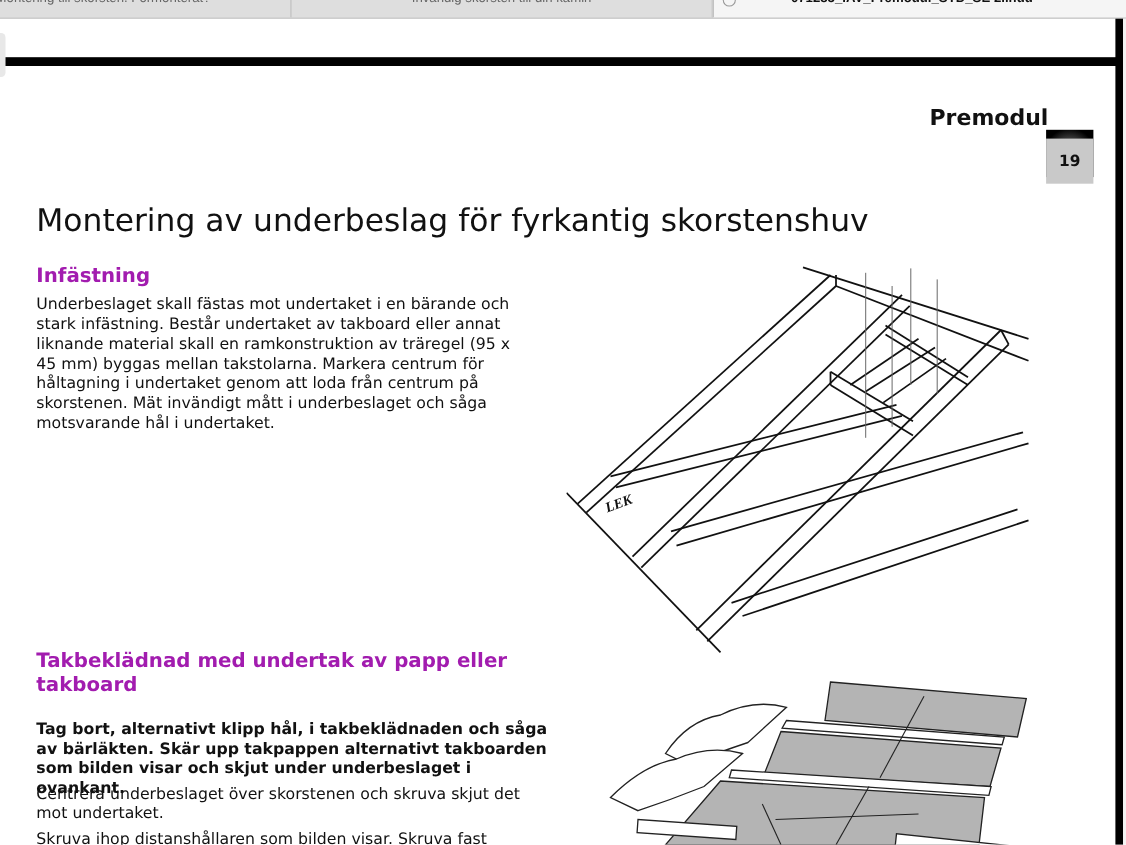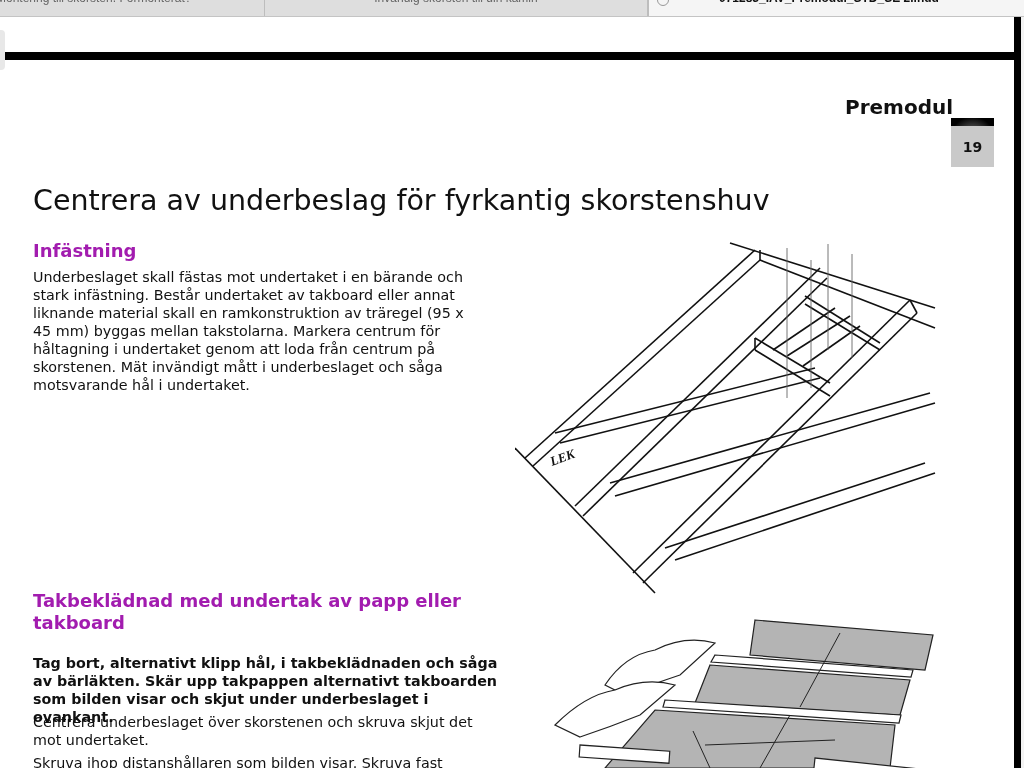--- a/index.html
+++ b/index.html
@@ -92,21 +92,21 @@
 
 <div class="page-edge-left"></div>
 <div class="black-top"></div>
 <div class="black-right"></div>
 <div class="right-strip"></div>
 
 <div class="header-label">Premodul</div>
 <div class="lang-badge">SE</div>
 <div class="page-num">19</div>
 
-<h1 class="title">Centrera av underbeslag för fyrkantig skorstenshuv</h1>
+<h1 class="title">Montering av underbeslag för fyrkantig skorstenshuv</h1>
 
 <h2 class="h2" style="top:240px;">Infästning</h2>
 <p class="para p1">Underbeslaget skall fästas mot undertaket i en bärande och stark infästning. Består undertaket av takboard eller annat liknande material skall en ramkonstruktion av träregel (95 x 45 mm) byggas mellan takstolarna. Markera centrum för håltagning i undertaket genom att loda från centrum på skorstenen. Mät invändigt mått i underbeslaget och såga motsvarande hål i undertaket.</p>
 
 <h2 class="h2" style="top:590px; width:470px;">Takbeklädnad med undertak av papp eller takboard</h2>
 <p class="para p2">Tag bort, alternativt klipp hål, i takbeklädnaden och såga av bärläkten. Skär upp takpappen alternativt takboarden som bilden visar och skjut under underbeslaget i ovankant.</p>
 <p class="para p3">Centrera underbeslaget över skorstenen och skruva skjut det mot undertaket.</p>
 <p class="para p4">Skruva ihop distanshållaren som bilden visar. Skruva fast</p>
 
 <svg class="illus1" viewBox="0 0 425 360" xmlns="http://www.w3.org/2000/svg">

